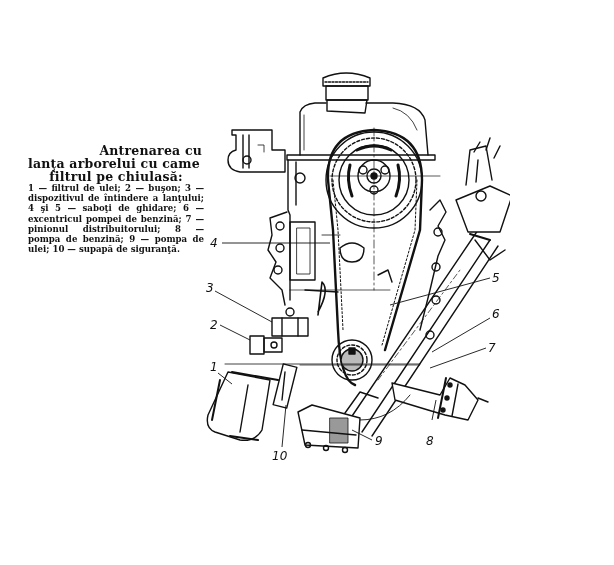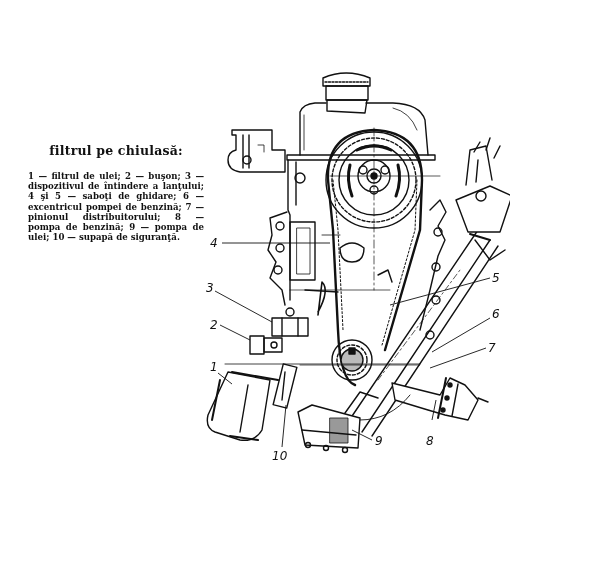--- a/index.html
+++ b/index.html
@@ -2,29 +2,31 @@
 <html><head>
   <meta charset="utf-8">
   <style>
     html, body { margin: 0; padding: 0; background: #ffffff; }
     body { width: 614px; height: 565px; position: relative; overflow: hidden; font-family: "DejaVu Serif", serif; color: #111; }
     .caption { position: absolute; left: 28px; top: 144px; width: 176px; }
     .cap-title { font-family: "DejaVu Serif", serif; font-weight: bold; font-size: 12.5px; line-height: 13px; text-align: center; letter-spacing: 0.2px; }
     .cap-title .l1 { display:block; text-align: right; padding-right: 2px; }
     .cap-title .l2 { display:block; text-align: left; }
     .cap-title .l3 { display:block; text-align: center; }
-    .cap-body { margin-top: 14px; font-family: "DejaVu Serif", serif; font-weight: bold; font-size: 8.6px; line-height: 10.2px; text-align: justify; }
+    .cap-body { margin-top: 0; font-family: "DejaVu Serif", serif; font-weight: bold; font-size: 8.6px; line-height: 10.2px; text-align: justify; }
     .diagram { position: absolute; left: 190px; top: 55px; width: 320px; height: 420px; }
     .lbl { font-family: "DejaVu Sans", sans-serif; font-style: italic; font-size: 12px; fill: #111; }
   </style>
 </head>
 <body>
 
 <div class="caption">
   <div class="cap-title">
+    <span class="l1">Antrenarea cu</span>
+    <span class="l2">lanţa arborelui cu came</span>
     <span class="l3">filtrul pe chiulasă:</span>
   </div>
   <div class="cap-body">1 — filtrul de ulei; 2 — buşon; 3 — dispozitivul de întindere a lanţului; 4 şi 5 — saboţi de ghidare; 6 — excentricul pompei de benzină; 7 — pinionul distribuitorului; 8 — pompa de benzină; 9 — pompa de ulei; 10 — supapă de siguranţă.</div>
 </div>
 
 <svg class="diagram" viewBox="190 55 320 420" width="320" height="420" xmlns="http://www.w3.org/2000/svg">
   <g fill="none" stroke="#111" stroke-width="1.4" stroke-linejoin="round" stroke-linecap="round">
 
     <g>
       <path d="M323 78 Q346 68 370 78 L370 86 L323 86 Z" fill="#fff"></path>

